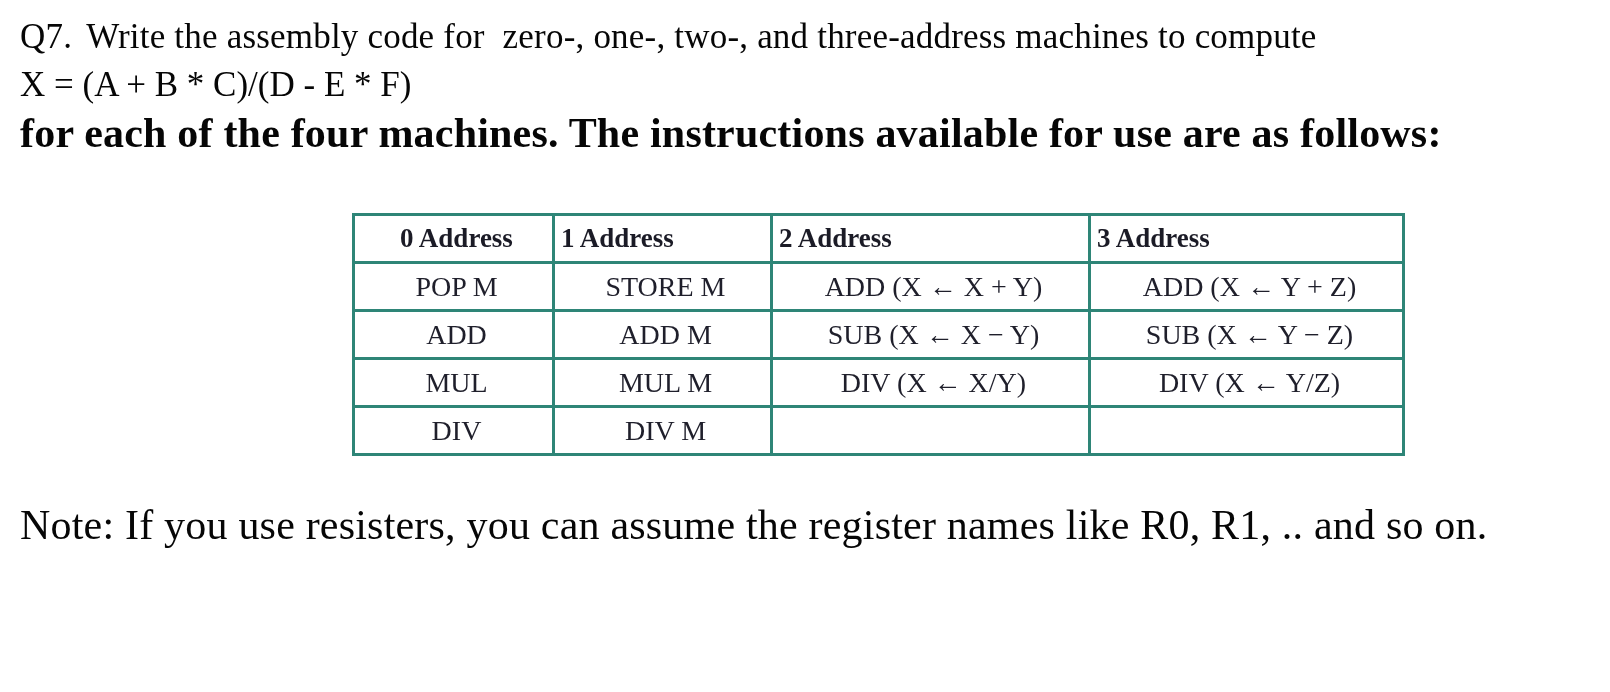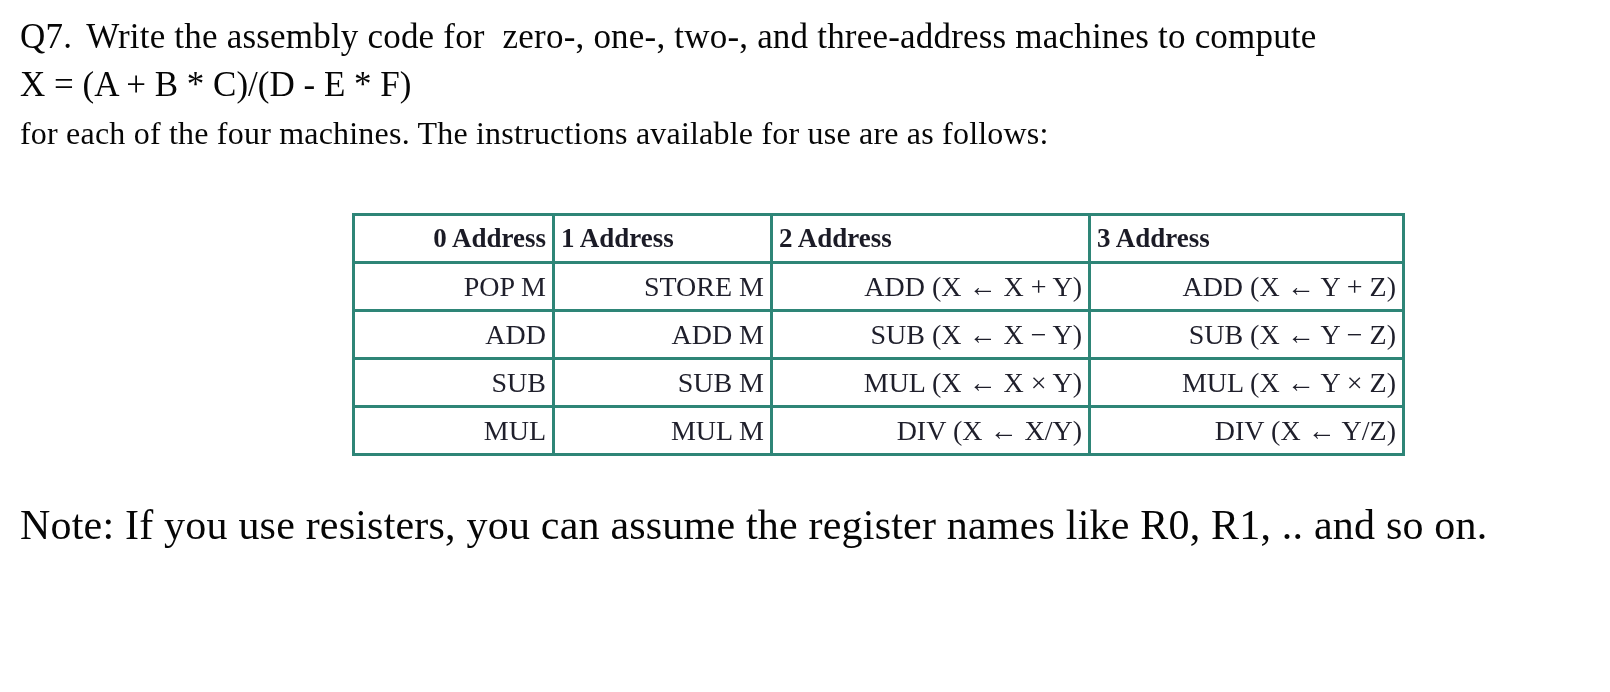--- a/index.html
+++ b/index.html
@@ -34,45 +34,46 @@
     margin-right: 14px;
   }
   .formula-row {
     width: 1330px;
     font-size: 35px;
     line-height: 46px;
     margin-top: 2px;
     white-space: pre-wrap;
   }
   .line3 {
-    font-size: 32px;
+    font-size: 42px;
     line-height: 46px;
     margin-top: 2px;
     white-space: pre-wrap;
     letter-spacing: 0.2px;
+    font-weight: bold;
   }
   table.instr {
     border-collapse: collapse;
     table-layout: fixed;
     margin-top: 57px;
     margin-left: 332px;
     width: 1050px;
     background: #ffffff;
   }
   table.instr col.c1 { width: 200px; }
   table.instr col.c2 { width: 218px; }
   table.instr col.c3 { width: 318px; }
   table.instr col.c4 { width: 314px; }
   table.instr th, table.instr td {
     border: 3px solid #2e8577;
     height: 45px;
     padding: 0 6px 0 12px;
     font-size: 28px;
     color: #1f1f2b;
-    text-align: right;
+    text-align: center;
     vertical-align: middle;
     overflow: hidden;
     white-space: nowrap;
   }
   table.instr th {
     font-size: 27px;
     font-weight: bold;
     color: #1b1b26;
   }
   table.instr th.center { text-align: left; padding-left: 6px; }
@@ -117,29 +118,29 @@
         <td>ADD (X ← X + Y)</td>
         <td>ADD (X ← Y + Z)</td>
       </tr>
       <tr>
         <td>ADD</td>
         <td>ADD M</td>
         <td>SUB (X ← X − Y)</td>
         <td>SUB (X ← Y − Z)</td>
       </tr>
       <tr>
-        <td>SUB</td>
-        <td>SUB M</td>
-        <td>MUL (X ← X × Y)</td>
-        <td>MUL (X ← Y × Z)</td>
-      </tr>
-      <tr>
         <td>MUL</td>
         <td>MUL M</td>
         <td>DIV (X ← X/Y)</td>
         <td>DIV (X ← Y/Z)</td>
+      </tr>
+      <tr>
+        <td>DIV</td>
+        <td>DIV M</td>
+        <td></td>
+        <td></td>
       </tr>
     </tbody>
   </table>
 
   <div class="note">Note: If you use resisters, you can assume the register names like R0, R1, .. and so on.</div>
 
 </div>
 
 </body></html>

